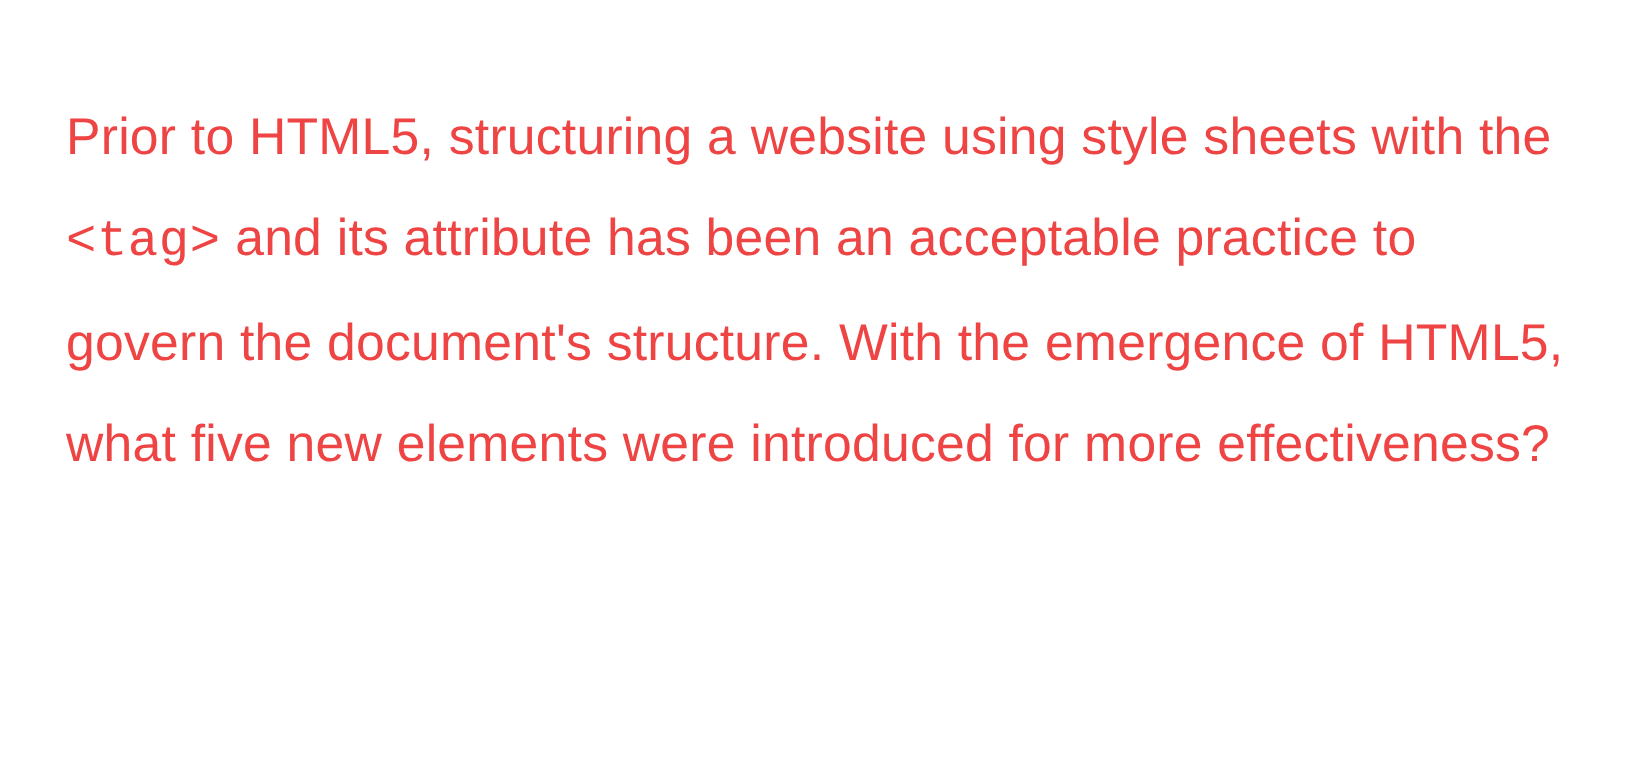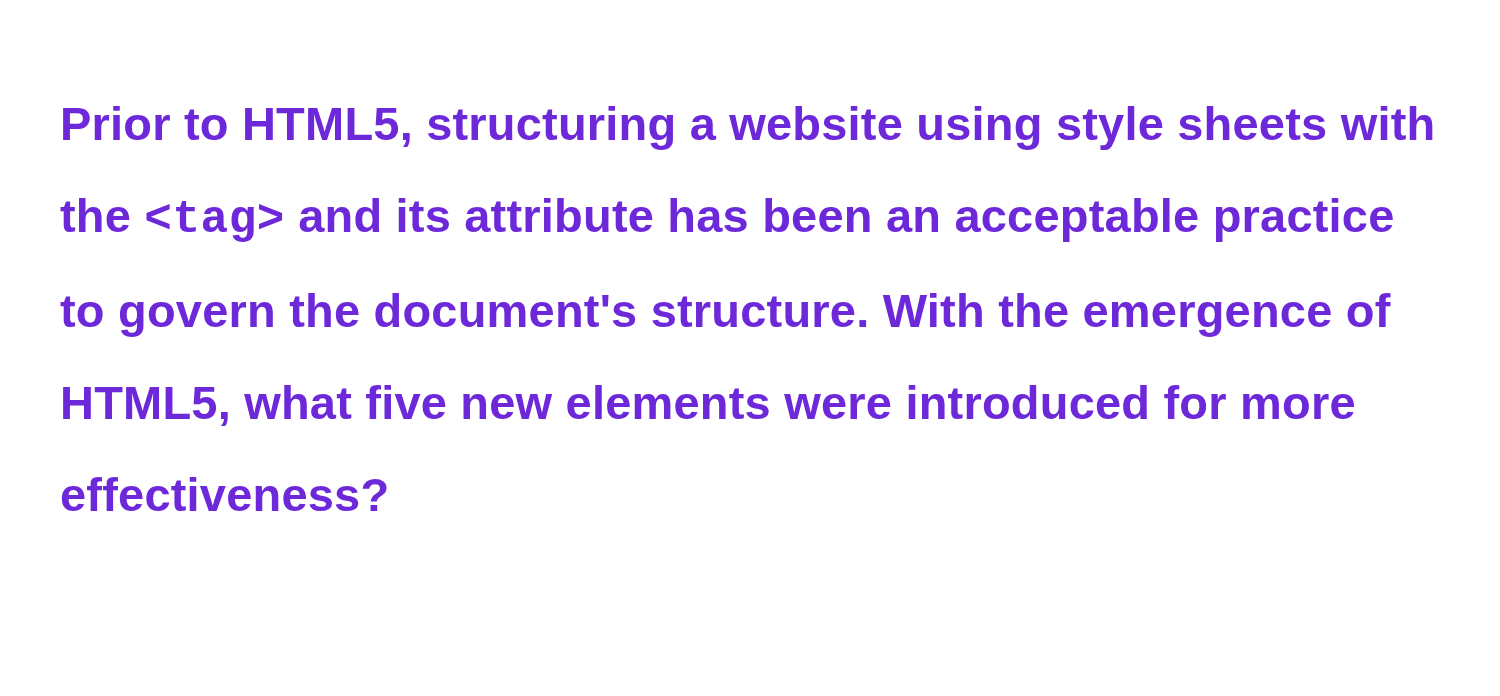--- a/index.html
+++ b/index.html
@@ -10,22 +10,22 @@
     body {
       background: #ffffff;
       font-family: -apple-system, BlinkMacSystemFont, "Segoe UI", Helvetica, Arial, sans-serif;
       width: 1500px;
       height: 696px;
       padding: 78px 60px 60px 60px;
     }
     .question-text {
       font-size: 47px;
       line-height: 1.95;
-      color: #6d28d9;
-      font-weight: 700;
+      color: #ef4444;
+      font-weight: 400;
       letter-spacing: 0.2px;
     }
     .code-tag {
       font-family: "SFMono-Regular", Consolas, "Liberation Mono", Menlo, Courier, monospace;
       font-size: 46px;
       letter-spacing: 0.5px;
     }
   </style>
 </head>
 <body>

